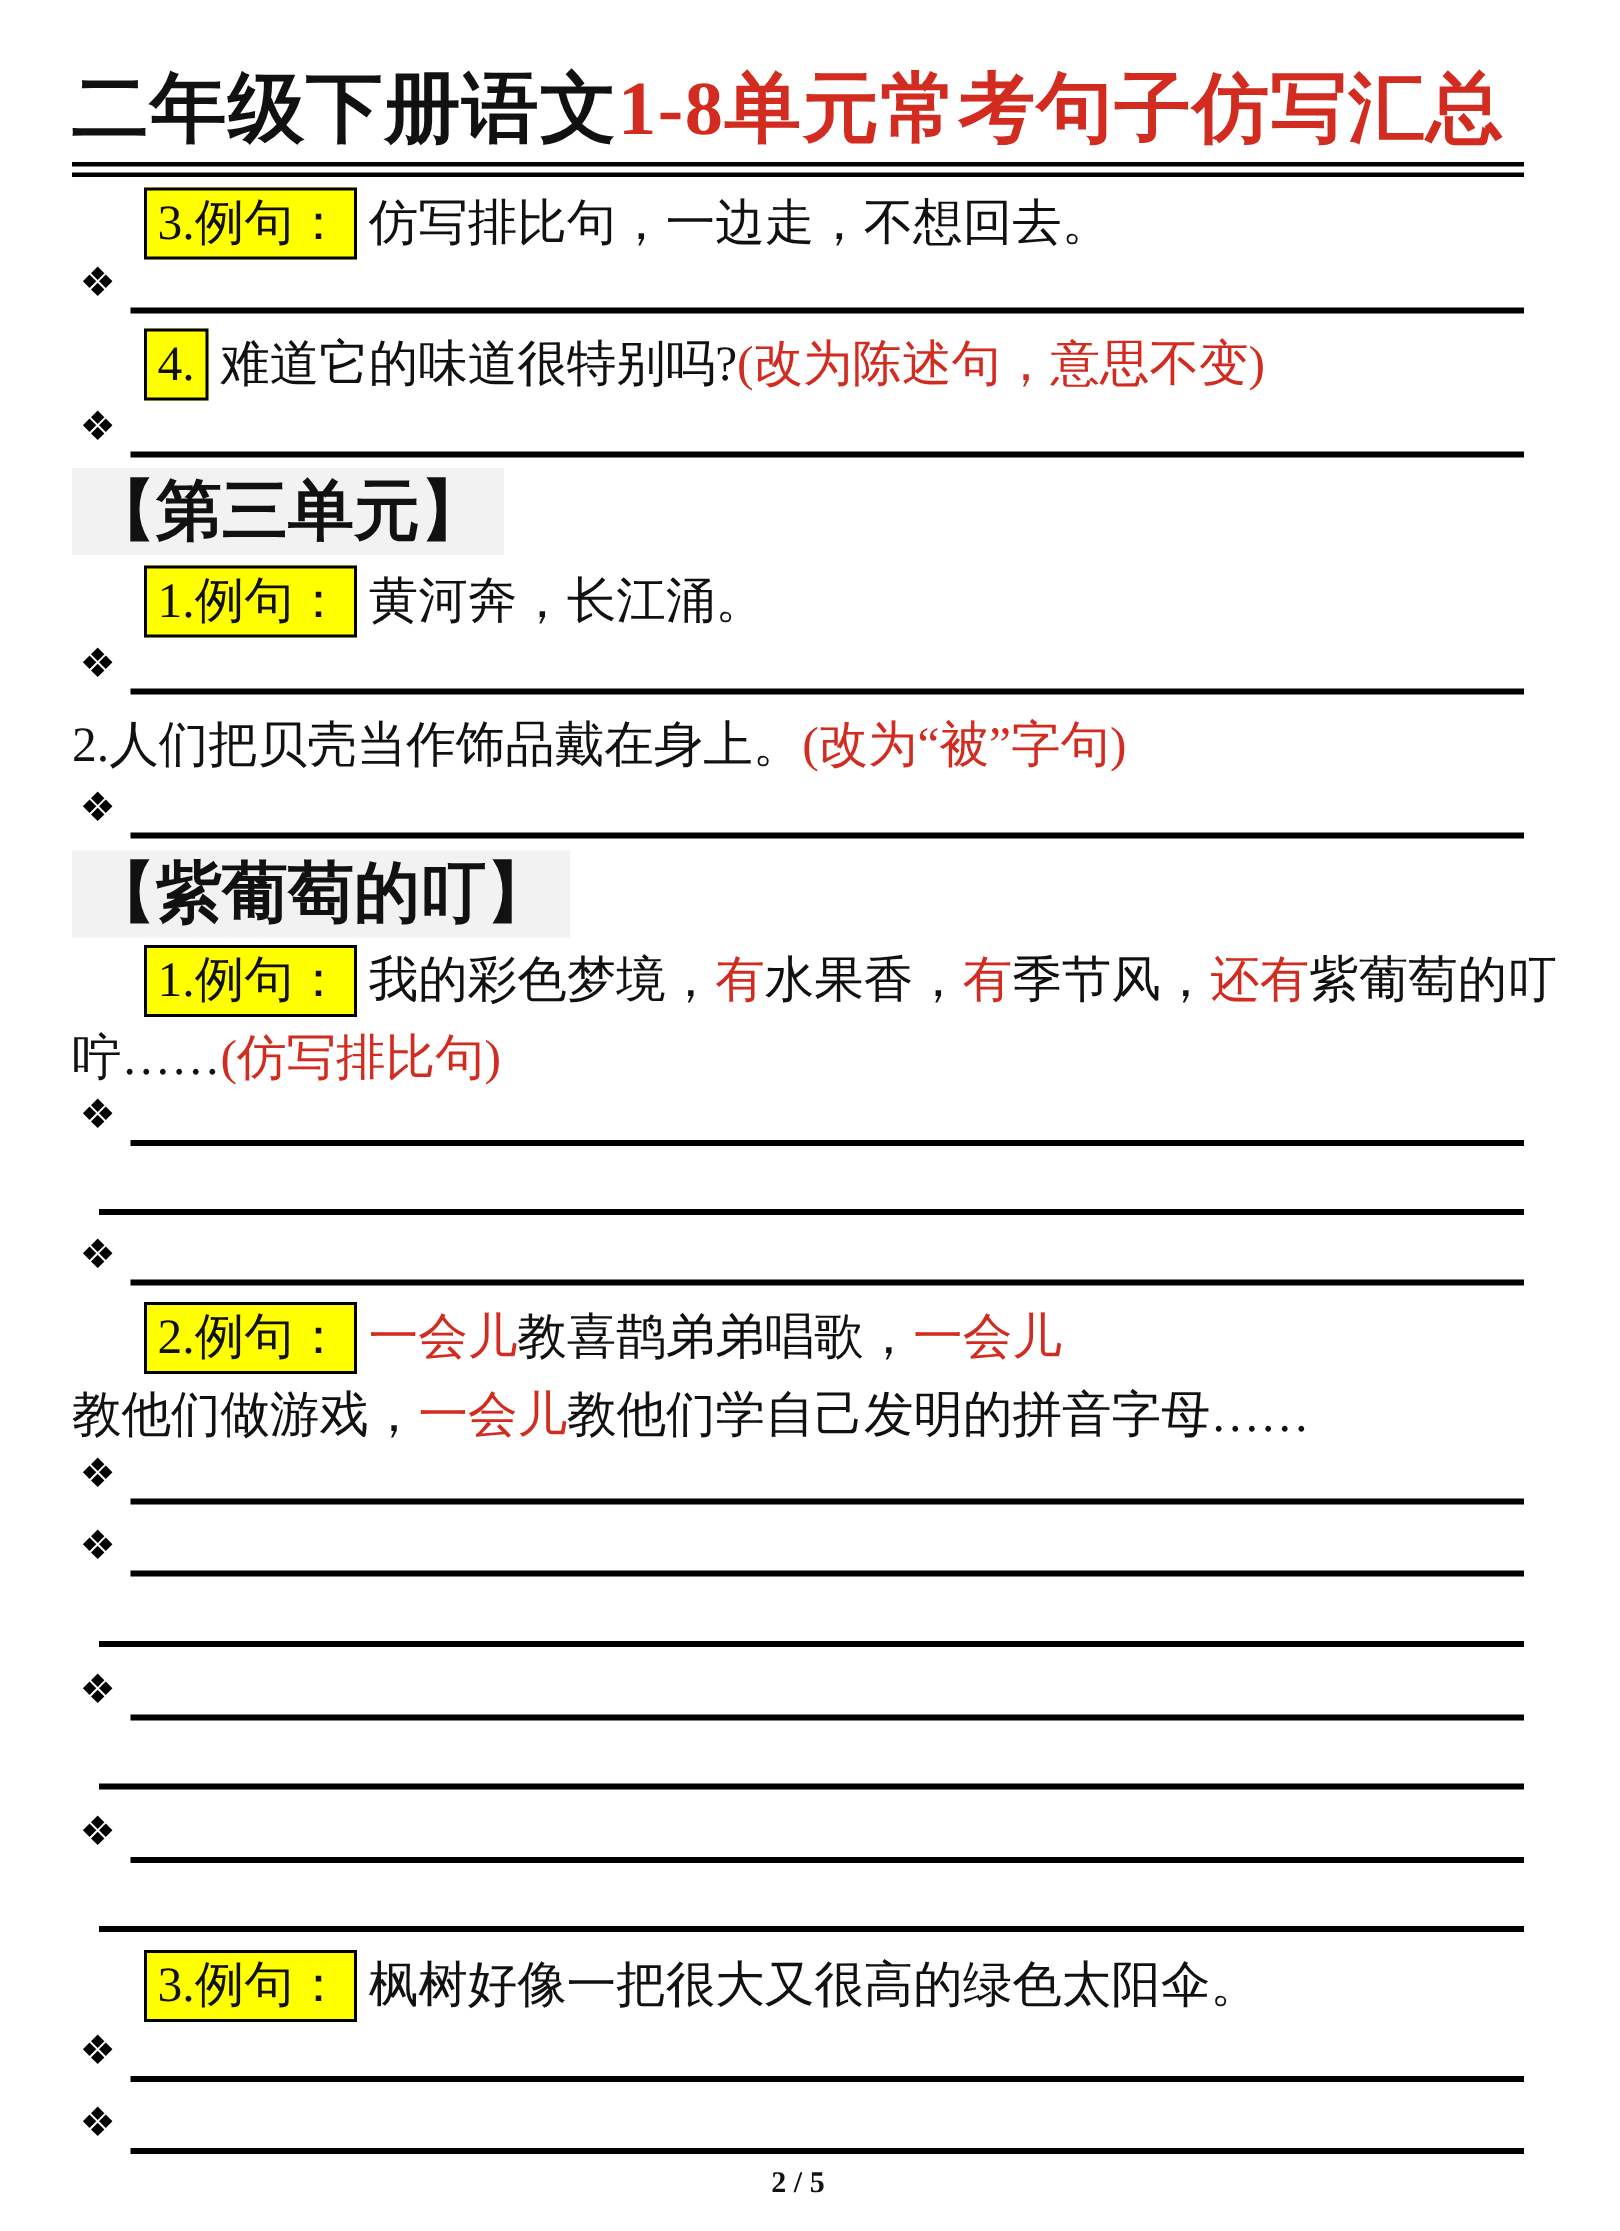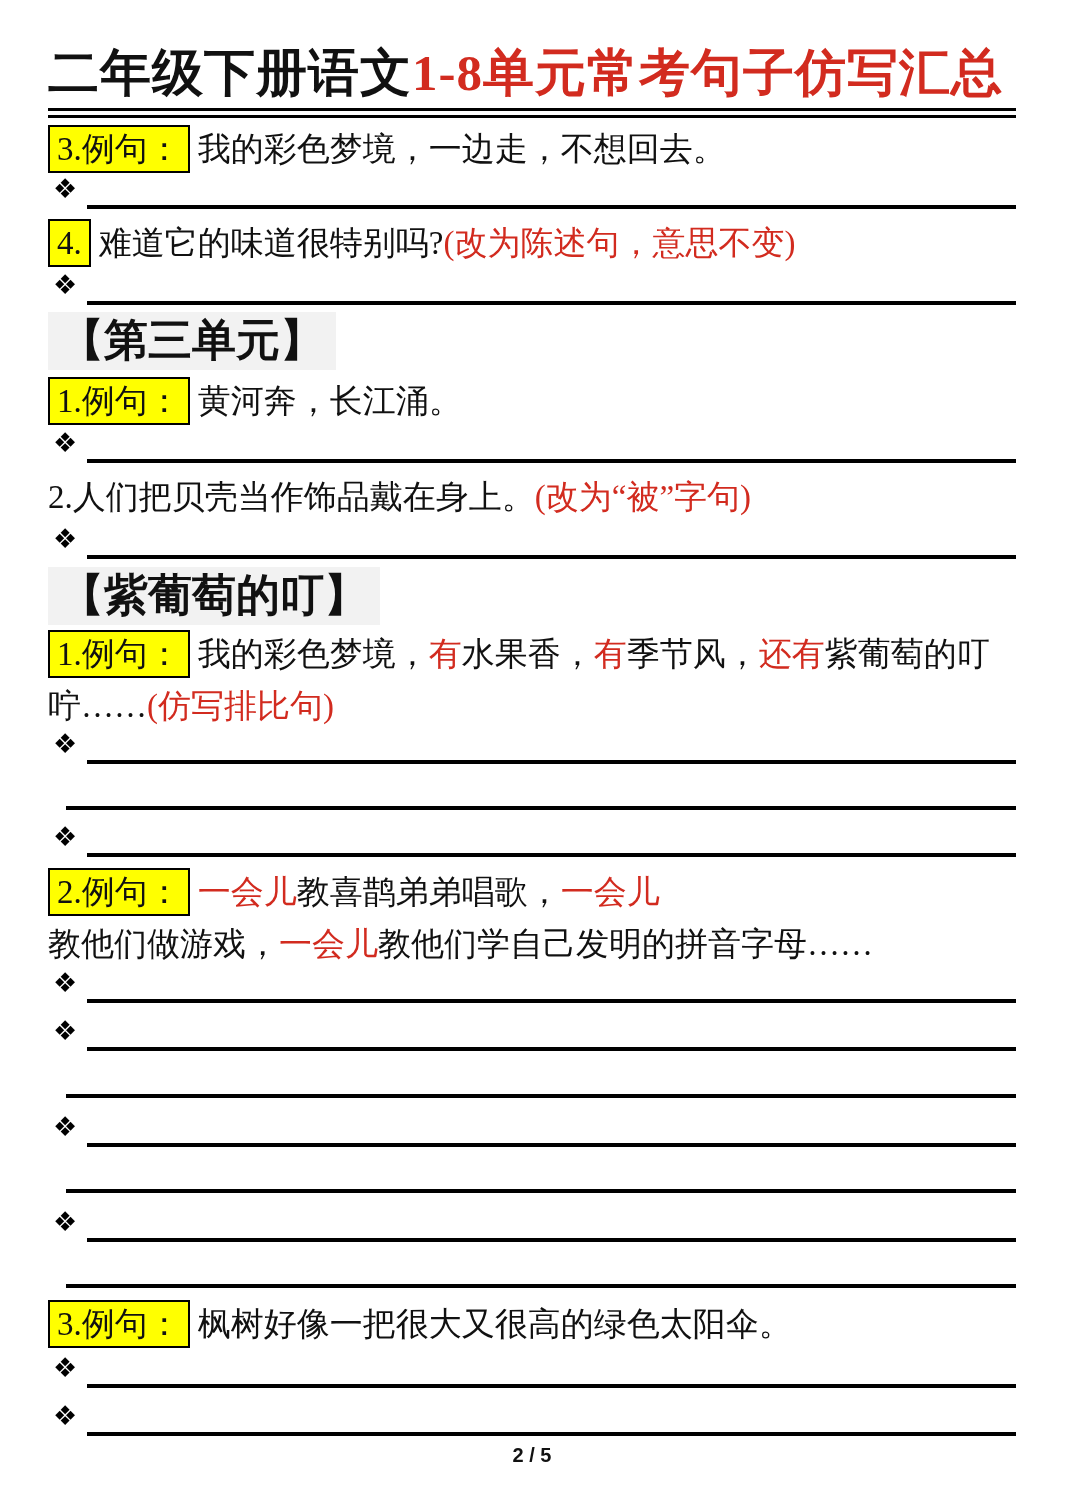--- a/index.html
+++ b/index.html
@@ -16,48 +16,48 @@
     overflow:hidden;
   }
   .page{box-sizing:border-box;width:1068px;height:1487px;padding:42px 52px 0 48px;}
   
   .title{font-size:51px;font-weight:bold;line-height:62px;white-space:nowrap;letter-spacing:1px;}
   .title .red-part{color:var(--red);}
   .double-rule{height:4px;border-top:3px solid #000;border-bottom:3px solid #000;margin-top:4px;}
   
   .row{display:flex;align-items:center;font-size:33px;line-height:52px;height:52px;white-space:nowrap;}
   .para-line{font-size:33px;line-height:52px;height:52px;white-space:nowrap;display:flex;align-items:center;}
-  .hl{background:var(--highlight);border:2px solid #000;padding:0 7px;line-height:44px;display:inline-block;margin-right:8px;}
+  .hl{background:var(--highlight);border:2px solid #000;padding:0 7px;line-height:44px;display:inline-block;margin-right:8px;margin-left:48px;}
   .red{color:var(--red);}
   .mt3{margin-top:3px}.mt5{margin-top:5px}.mt7{margin-top:7px}
   .mt8{margin-top:8px}.mt9{margin-top:9px}.mt10{margin-top:10px}
   
   .blank{display:flex;align-items:flex-end;}
   .blank .bullet{font-family:"DejaVu Sans",sans-serif;font-size:27px;line-height:1;margin:0 0 7px 5px;color:#000;}
   .blank .rule{flex:1;border-bottom:4px solid #000;margin-left:10px;}
   .blank.no-bullet .rule{margin-left:18px;}
   
   .sec-header{}
   .sec-header .sec-box{display:inline-block;background:var(--header-bg);font-weight:bold;font-size:44px;line-height:58px;padding:0 12px;}
   
-  .footer{text-align:center;font-family:Liberation Sans, sans-serif;font-size:20px;font-weight:bold;margin-top:8px;height:24px;}
+  .footer{text-align:center;font-family:Liberation Serif, serif;font-size:20px;font-weight:bold;margin-top:8px;height:24px;}
 </style>
 </head>
 <body>
 
 <div class="page">
 
   <div class="title">
     <span>二年级下册语文</span><span class="red-part">1-8单元常考句子仿写汇总</span>
   </div>
   <div class="double-rule"></div>
 
   <div class="row mt5">
     <span class="hl">3.例句：</span>
-    <span>我的彩色梦境，一边走，不想回去。</span>
+    <span>仿写排比句，一边走，不想回去。</span>
   </div>
   <div class="blank" style="height:34px">
     <span class="bullet">❖</span>
     <span class="rule"></span>
   </div>
 
   <div class="row mt8">
     <span class="hl">4.</span>
     <span>难道它的味道很特别吗?</span>
     <span class="red">(改为陈述句，意思不变)</span>

